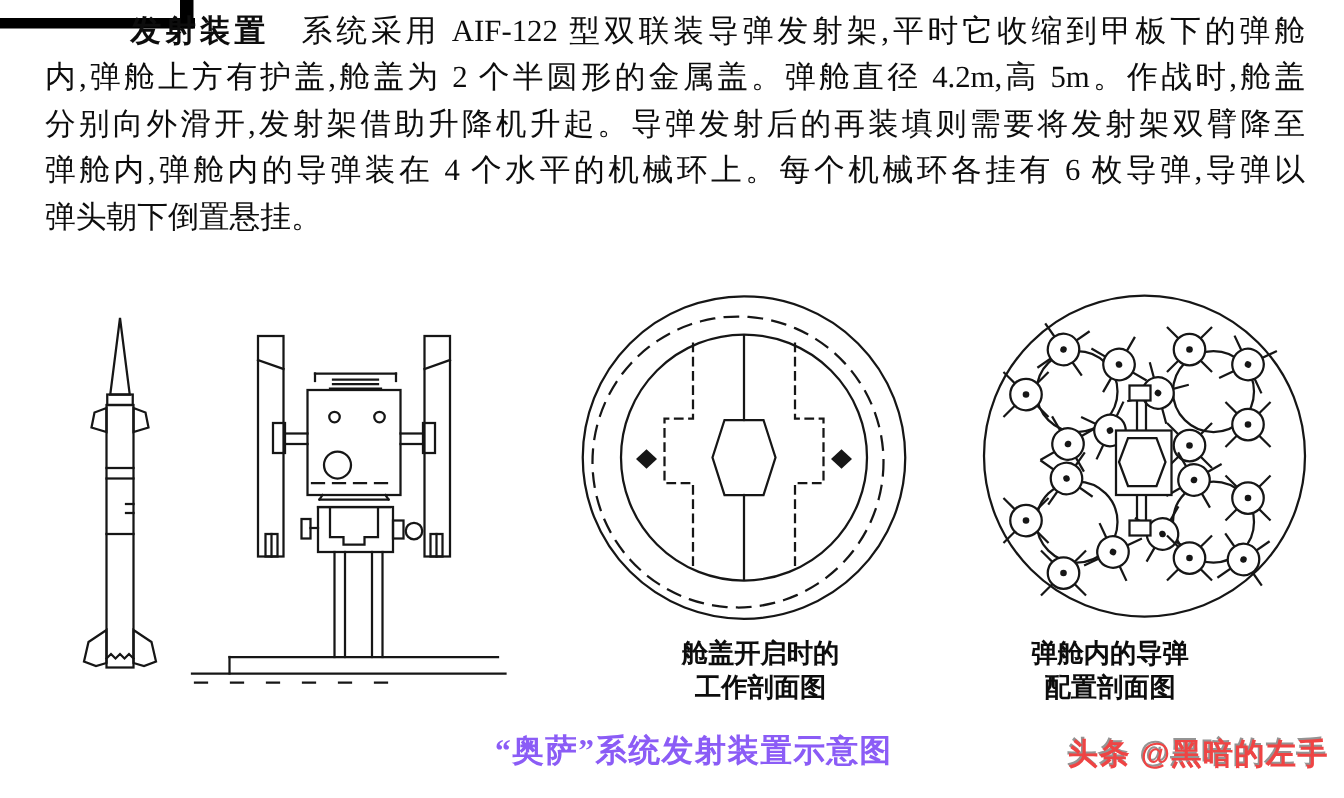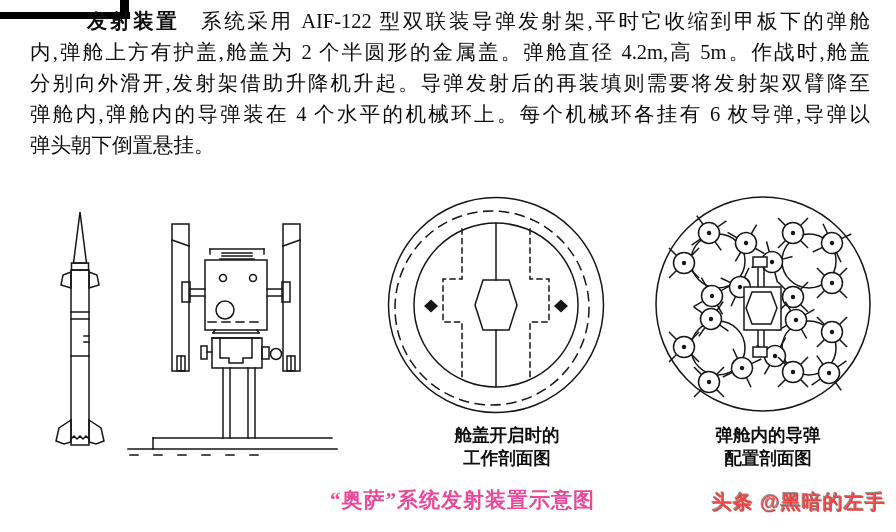--- a/index.html
+++ b/index.html
@@ -31,21 +31,21 @@
   svg.diagram { position:absolute; overflow:visible; }
   svg.diagram * { vector-effect:none; }
   .ln { fill:none; stroke:#161616; stroke-width:1.5; stroke-linecap:square; stroke-linejoin:miter; }
   .lnw { fill:#ffffff; stroke:#161616; stroke-width:1.5; stroke-linejoin:miter; }
   .fill { fill:#161616; stroke:none; }
 
   
   .fig-cap { position:absolute; width:160px; text-align:center; font-weight:700;
              font-size:17.5px; line-height:23px; color:#0d0d0d; }
   .fig-title { position:absolute; left:285px; top:486px; width:355px; text-align:center;
-               font-weight:700; font-size:21px; color:#ec4899; letter-spacing:1px; }
+               font-weight:700; font-size:21px; color:#8b5cf6; letter-spacing:1px; }
 
   
   .wm-bottom {
     position:absolute; right:10px; top:489px; white-space:nowrap;
     font-family:"Liberation Sans","DejaVu Sans",sans-serif;
     font-weight:700; font-size:20px; letter-spacing:1px; color:#ef4444;
     text-shadow:-1px -1px 0 #949494, 1.5px 1.5px 0 #ffffff;
   }
 </style>
 </head>
@@ -205,21 +205,21 @@
       <rect class="lnw" x="-10" y="43" width="14" height="10"></rect>
       <rect class="lnw" x="-19" y="-17" width="37" height="43" stroke-width="1.8"></rect>
       <path class="ln" d="M-11,-12 L8,-12 L14,4 L8,20 L-11,20 L-17,4 Z"></path>
     </g>
   </svg>
 
   <div class="fig-cap" style="left:427px; top:424px;">
     <div>舱盖开启时的</div>
     <div>工作剖面图</div>
   </div>
-  <div class="fig-cap" style="left:688px; top:424px;">
+  <div class="fig-cap" style="left:660px; top:424px;">
     <div>弹舱内的导弹</div>
     <div>配置剖面图</div>
   </div>
 
   <div class="fig-title">“奥萨”系统发射装置示意图</div>
 
   <div class="wm-bottom">头条 @黑暗的左手</div>
 
 </div>
 

